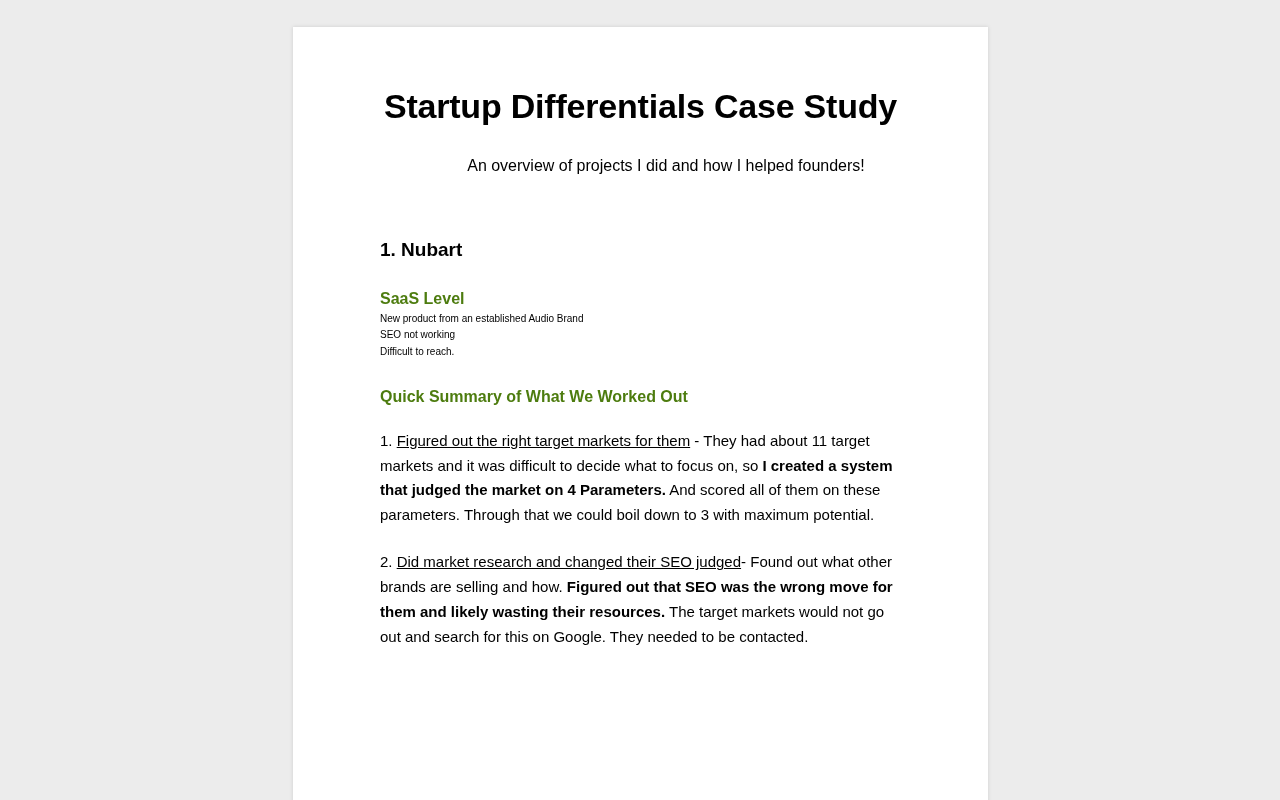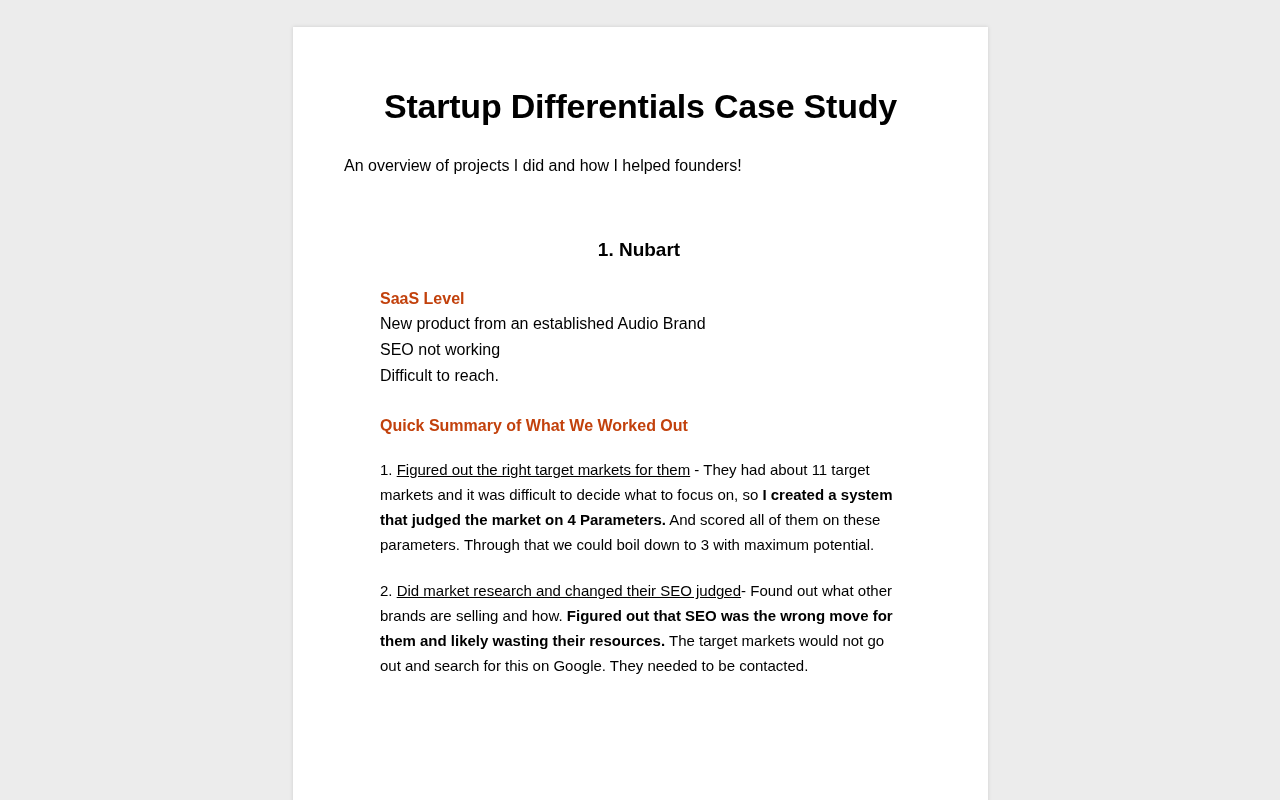--- a/index.html
+++ b/index.html
@@ -46,51 +46,51 @@
     letter-spacing: -0.2px;
   }
 
   .doc-subtitle {
     margin: 0;
     padding: 26px 0 0 51px;
     font-size: 16px;
     line-height: 1.5;
     color: #000;
     font-weight: normal;
+    text-align: center;
   }
 
   
   .content {
     padding: 0 0 0 87px;
     width: 518px;
     box-sizing: content-box;
   }
 
   .section-heading {
     margin: 0;
     padding-top: 59px;
     font-size: 19px;
     font-weight: bold;
     line-height: 1.35;
     color: #000;
-    text-align: center;
   }
 
   .sub-heading {
     margin: 0;
     padding-top: 25px;
     font-size: 16px;
     font-weight: bold;
     line-height: 1.5;
-    color: #c2410c;
+    color: #4d7c0f;
   }
 
   .body-line {
     margin: 0;
-    font-size: 16px;
+    font-size: 10px;
     line-height: 1.62;
     color: #000;
   }
 
   .para {
     margin: 0;
     padding-top: 20px;
     font-size: 15px;
     line-height: 1.66;
     color: #000;

